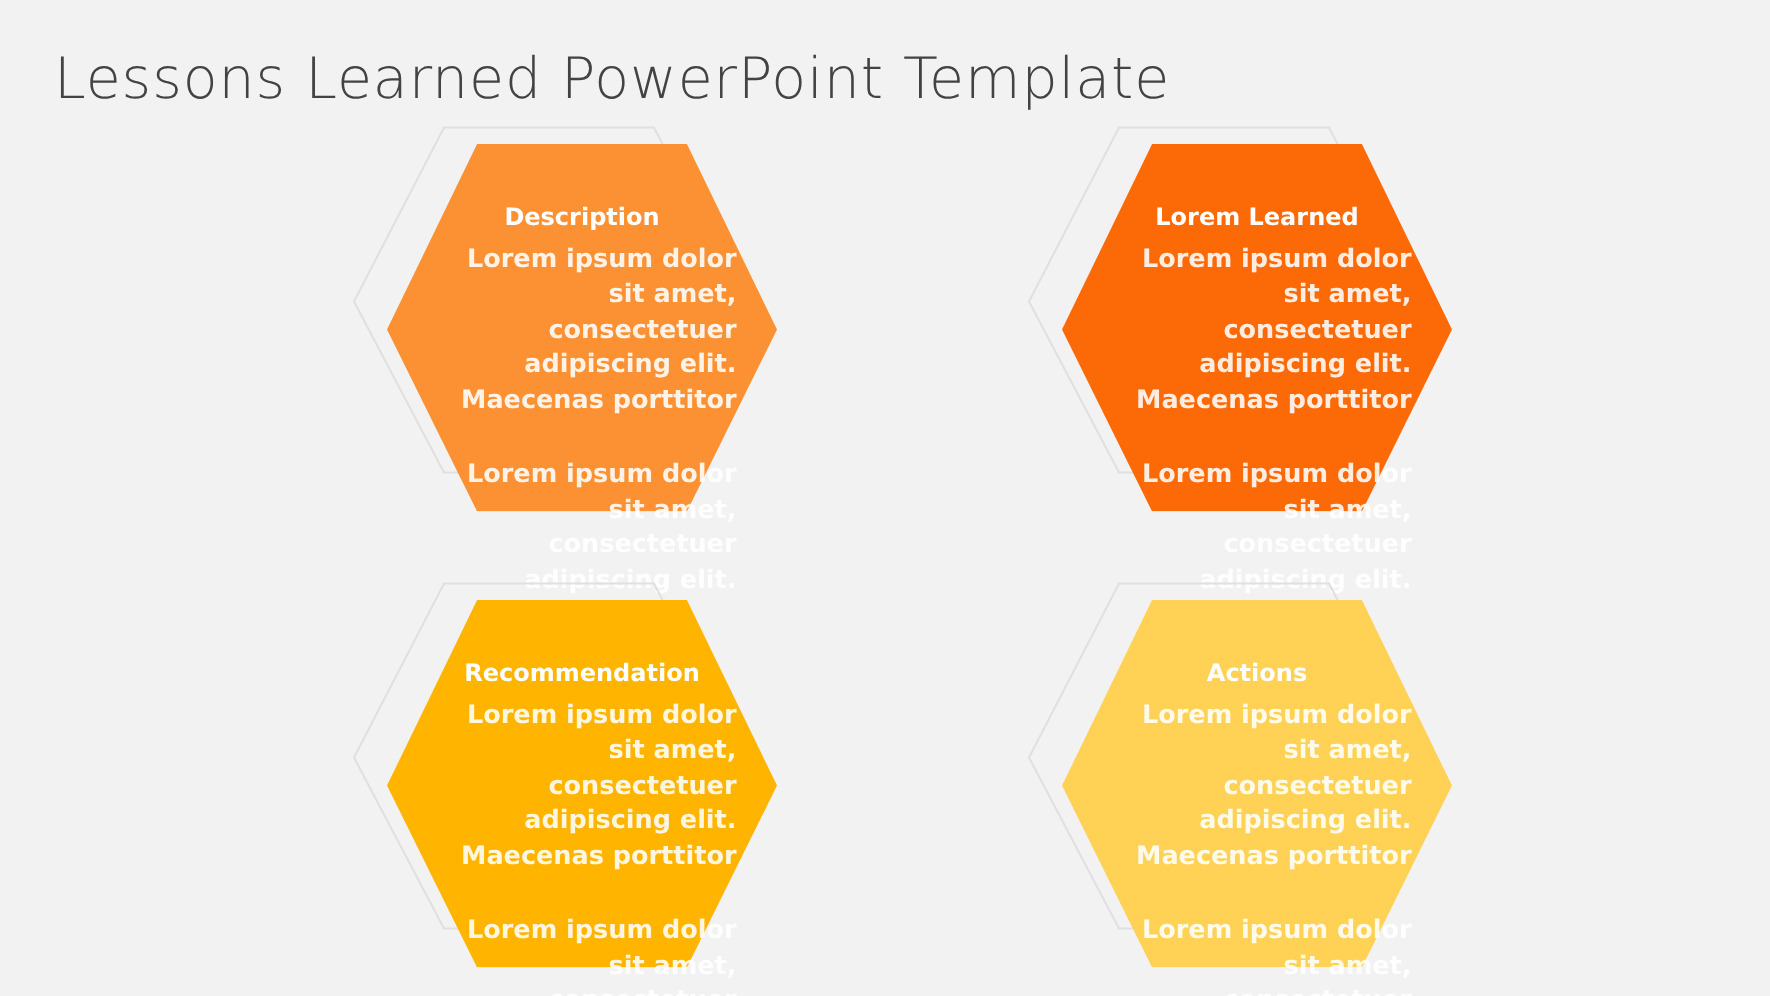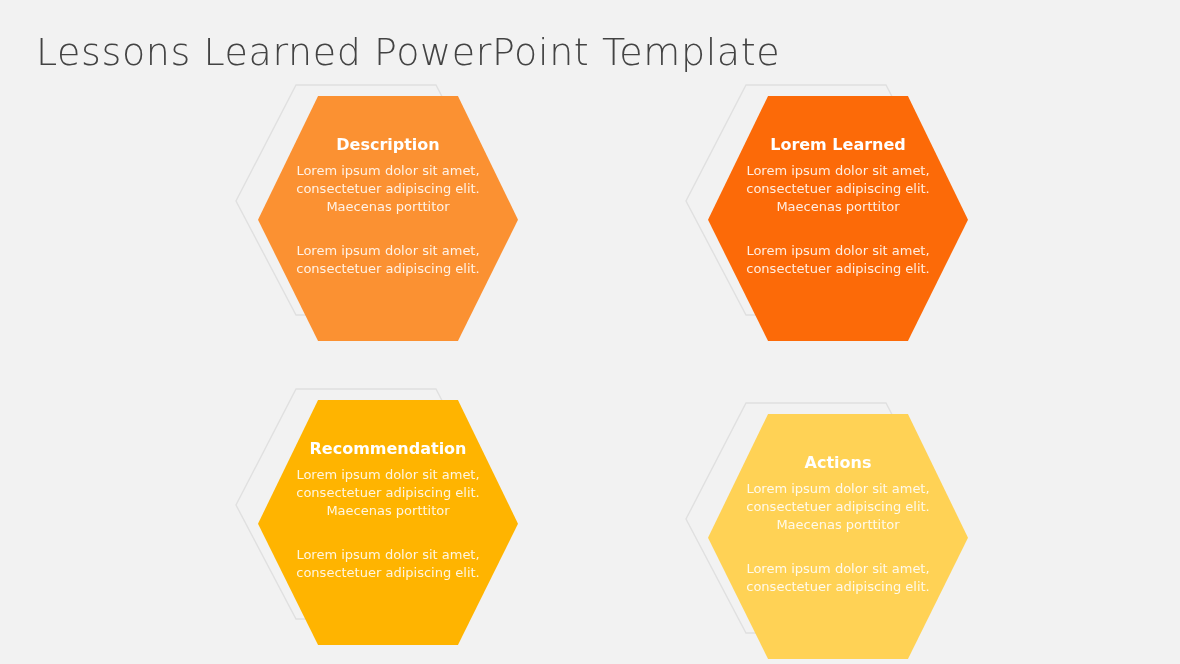--- a/index.html
+++ b/index.html
@@ -89,27 +89,28 @@
     font-size: 16px;
     font-weight: bold;
     color: #ffffff;
     text-align: center;
     line-height: 1.25;
     margin: 0 0 7px 0;
     font-family: "DejaVu Sans", sans-serif;
   }
 
   .hex-body {
-    font-size: 13px;
+    font-size: 17px;
     line-height: 1.38;
     color: rgba(255, 255, 255, 0.88);
-    text-align: center;
+    text-align: right;
     width: 206px;
     margin: 0;
     font-family: "DejaVu Sans", sans-serif;
+    font-weight: bold;
   }
   .hex-body.second {
     margin-top: 26px;
   }
 </style>
 </head>
 <body style="background: rgb(242, 242, 242);">
 
 <div class="slide">
 
@@ -150,21 +151,21 @@
       </svg>
     </div>
     <div class="hex-fill" style="background: rgb(255, 180, 0);"></div>
     <div class="hex-content">
       <div class="hex-heading" style="color: rgb(255, 255, 255);">Recommendation</div>
       <div class="hex-body">Lorem ipsum dolor sit amet, consectetuer adipiscing elit. Maecenas porttitor</div>
       <div class="hex-body second">Lorem ipsum dolor sit amet, consectetuer adipiscing elit.</div>
     </div>
   </div>
 
-  <div class="hex-card" style="left:686px; top:403px;">
+  <div class="hex-card" style="left:686px; top:389px;">
     <div class="hex-outline">
       <svg viewBox="0 0 260 230" preserveAspectRatio="none">
         <polygon points="60,0 200,0 260,116 200,230 60,230 0,116" stroke="#E0E0E0"></polygon>
       </svg>
     </div>
     <div class="hex-fill" style="background: rgb(255, 210, 85);"></div>
     <div class="hex-content">
       <div class="hex-heading" style="color: rgb(255, 255, 255);">Actions</div>
       <div class="hex-body">Lorem ipsum dolor sit amet, consectetuer adipiscing elit. Maecenas porttitor</div>
       <div class="hex-body second">Lorem ipsum dolor sit amet, consectetuer adipiscing elit.</div>

